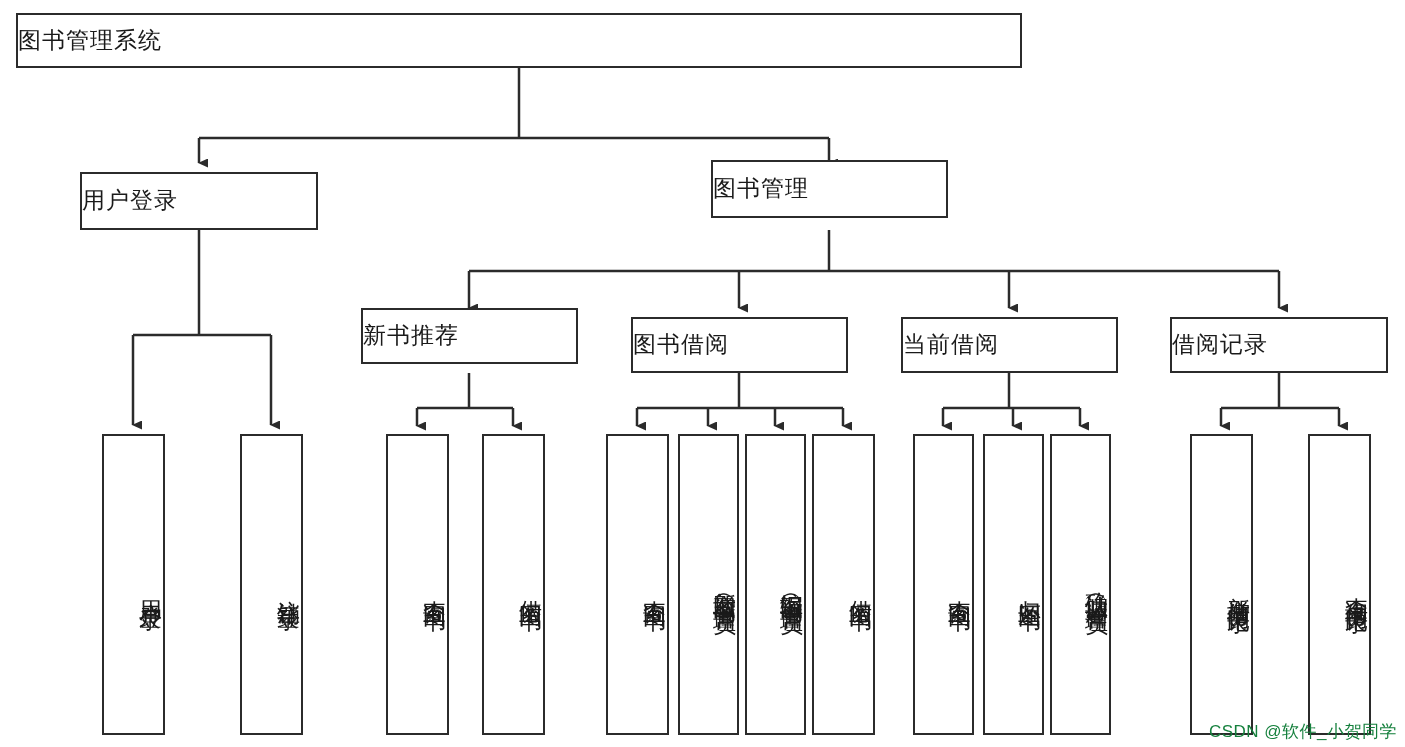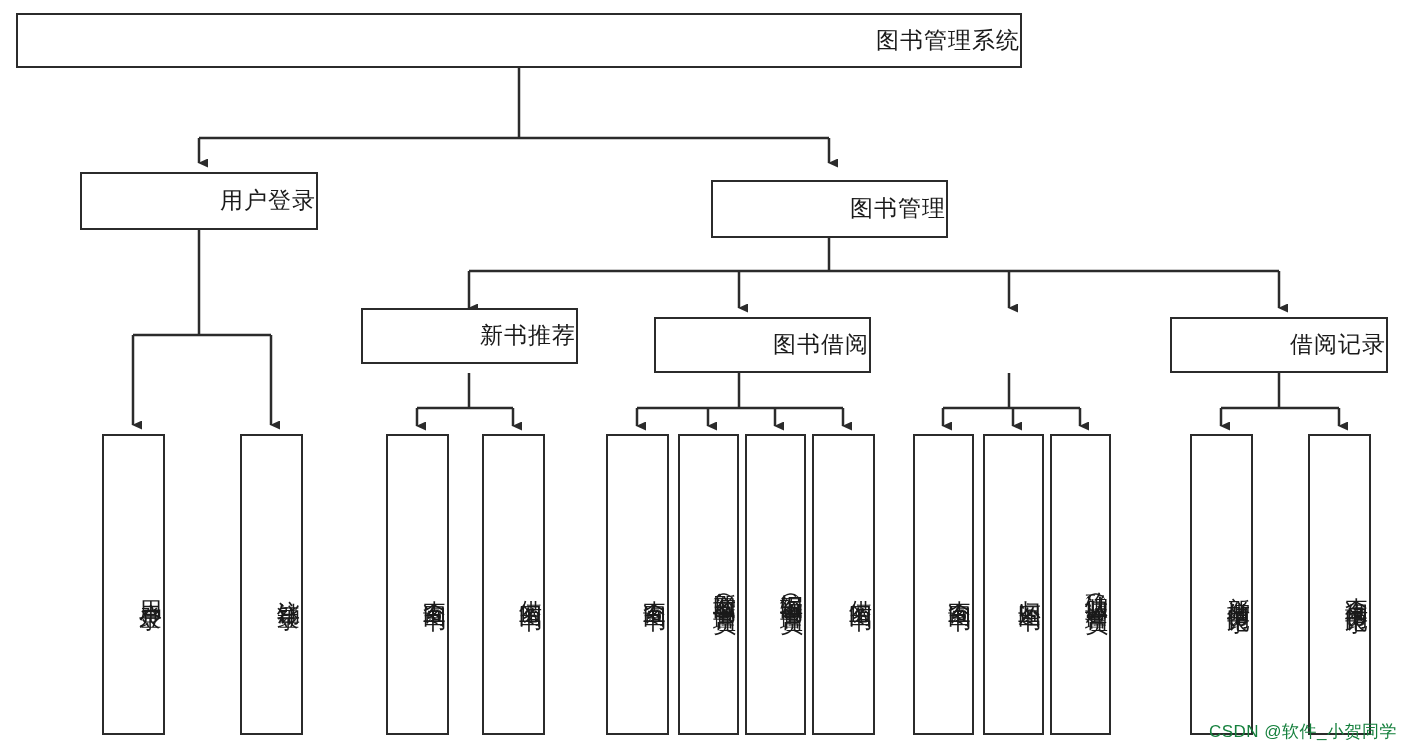--- a/index.html
+++ b/index.html
@@ -25,21 +25,21 @@
     height: 747px;
     pointer-events: none;
   }
   .node {
     position: absolute;
     box-sizing: border-box;
     border: 2.5px solid #2b2b2b;
     background: #ffffff;
     display: flex;
     align-items: center;
-    justify-content: flex-end;
+    justify-content: flex-start;
     color: #1a1a1a;
   }
   .node.horizontal {
     font-size: 23px;
     letter-spacing: 1px;
   }
   .node.vertical {
     writing-mode: vertical-rl;
     text-orientation: upright;
     font-size: 23px;
@@ -118,29 +118,32 @@
     </g>
   </svg>
 
   <div class="node horizontal" style="left: 16px; top: 13px; width: 1006px; height: 55px;">
     <span class="node-label">图书管理系统</span>
   </div>
 
   <div class="node horizontal" style="left: 80px; top: 172px; width: 238px; height: 58px;">
     <span class="node-label">用户登录</span>
   </div>
-  <div class="node horizontal" style="left: 711px; top: 180px; width: 237px; height: 58px;">
+  <div class="node horizontal" style="left: 711px; top: 160px; width: 237px; height: 58px;">
     <span class="node-label">图书管理</span>
   </div>
 
   <div class="node horizontal" style="left: 361px; top: 308px; width: 217px; height: 56px;">
     <span class="node-label">新书推荐</span>
   </div>
-  <div class="node horizontal" style="left: 631px; top: 317px; width: 217px; height: 56px; margin-left: 23px;">
+  <div class="node horizontal" style="left: 631px; top: 317px; width: 217px; height: 56px;">
     <span class="node-label">图书借阅</span>
+  </div>
+  <div class="node horizontal" style="left: 901px; top: 317px; width: 217px; height: 56px;">
+    <span class="node-label">当前借阅</span>
   </div>
   <div class="node horizontal" style="left: 1170px; top: 317px; width: 218px; height: 56px;">
     <span class="node-label">借阅记录</span>
   </div>
 
   <div class="node vertical" style="left: 102px; top: 434px; width: 63px; height: 301px;">
     <span class="node-label">用户登录</span>
   </div>
   <div class="node vertical" style="left: 240px; top: 434px; width: 63px; height: 301px;">
     <span class="node-label">注销登录</span>

